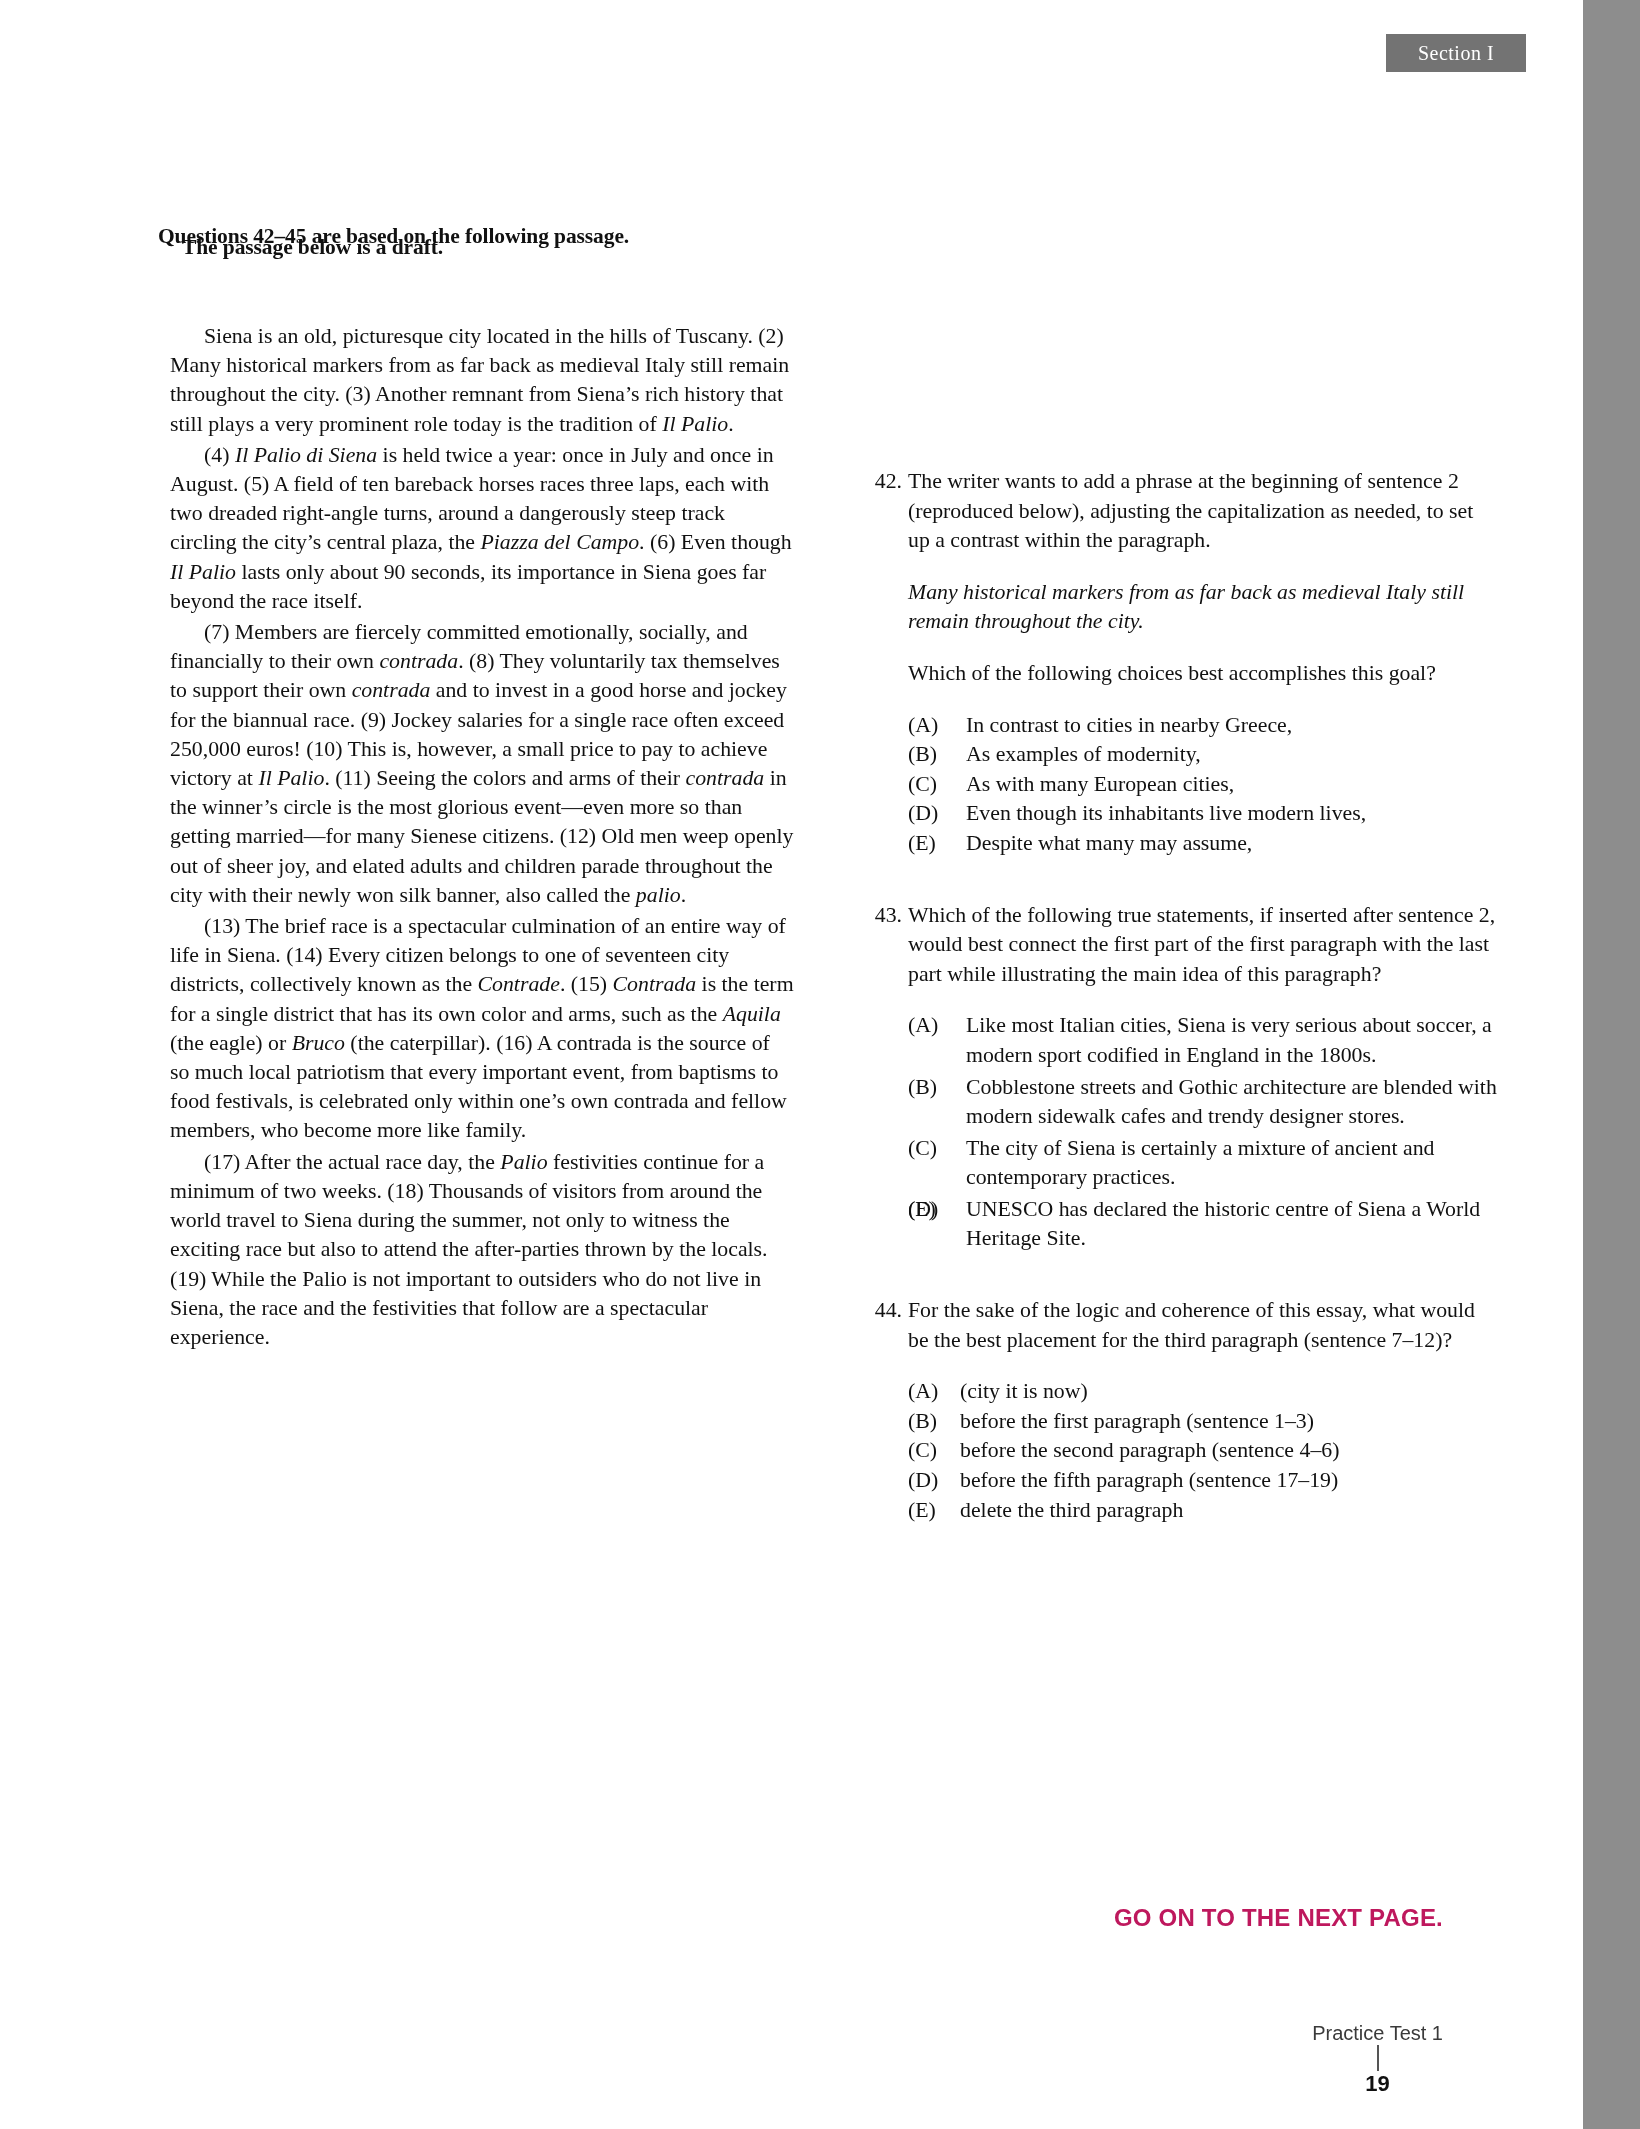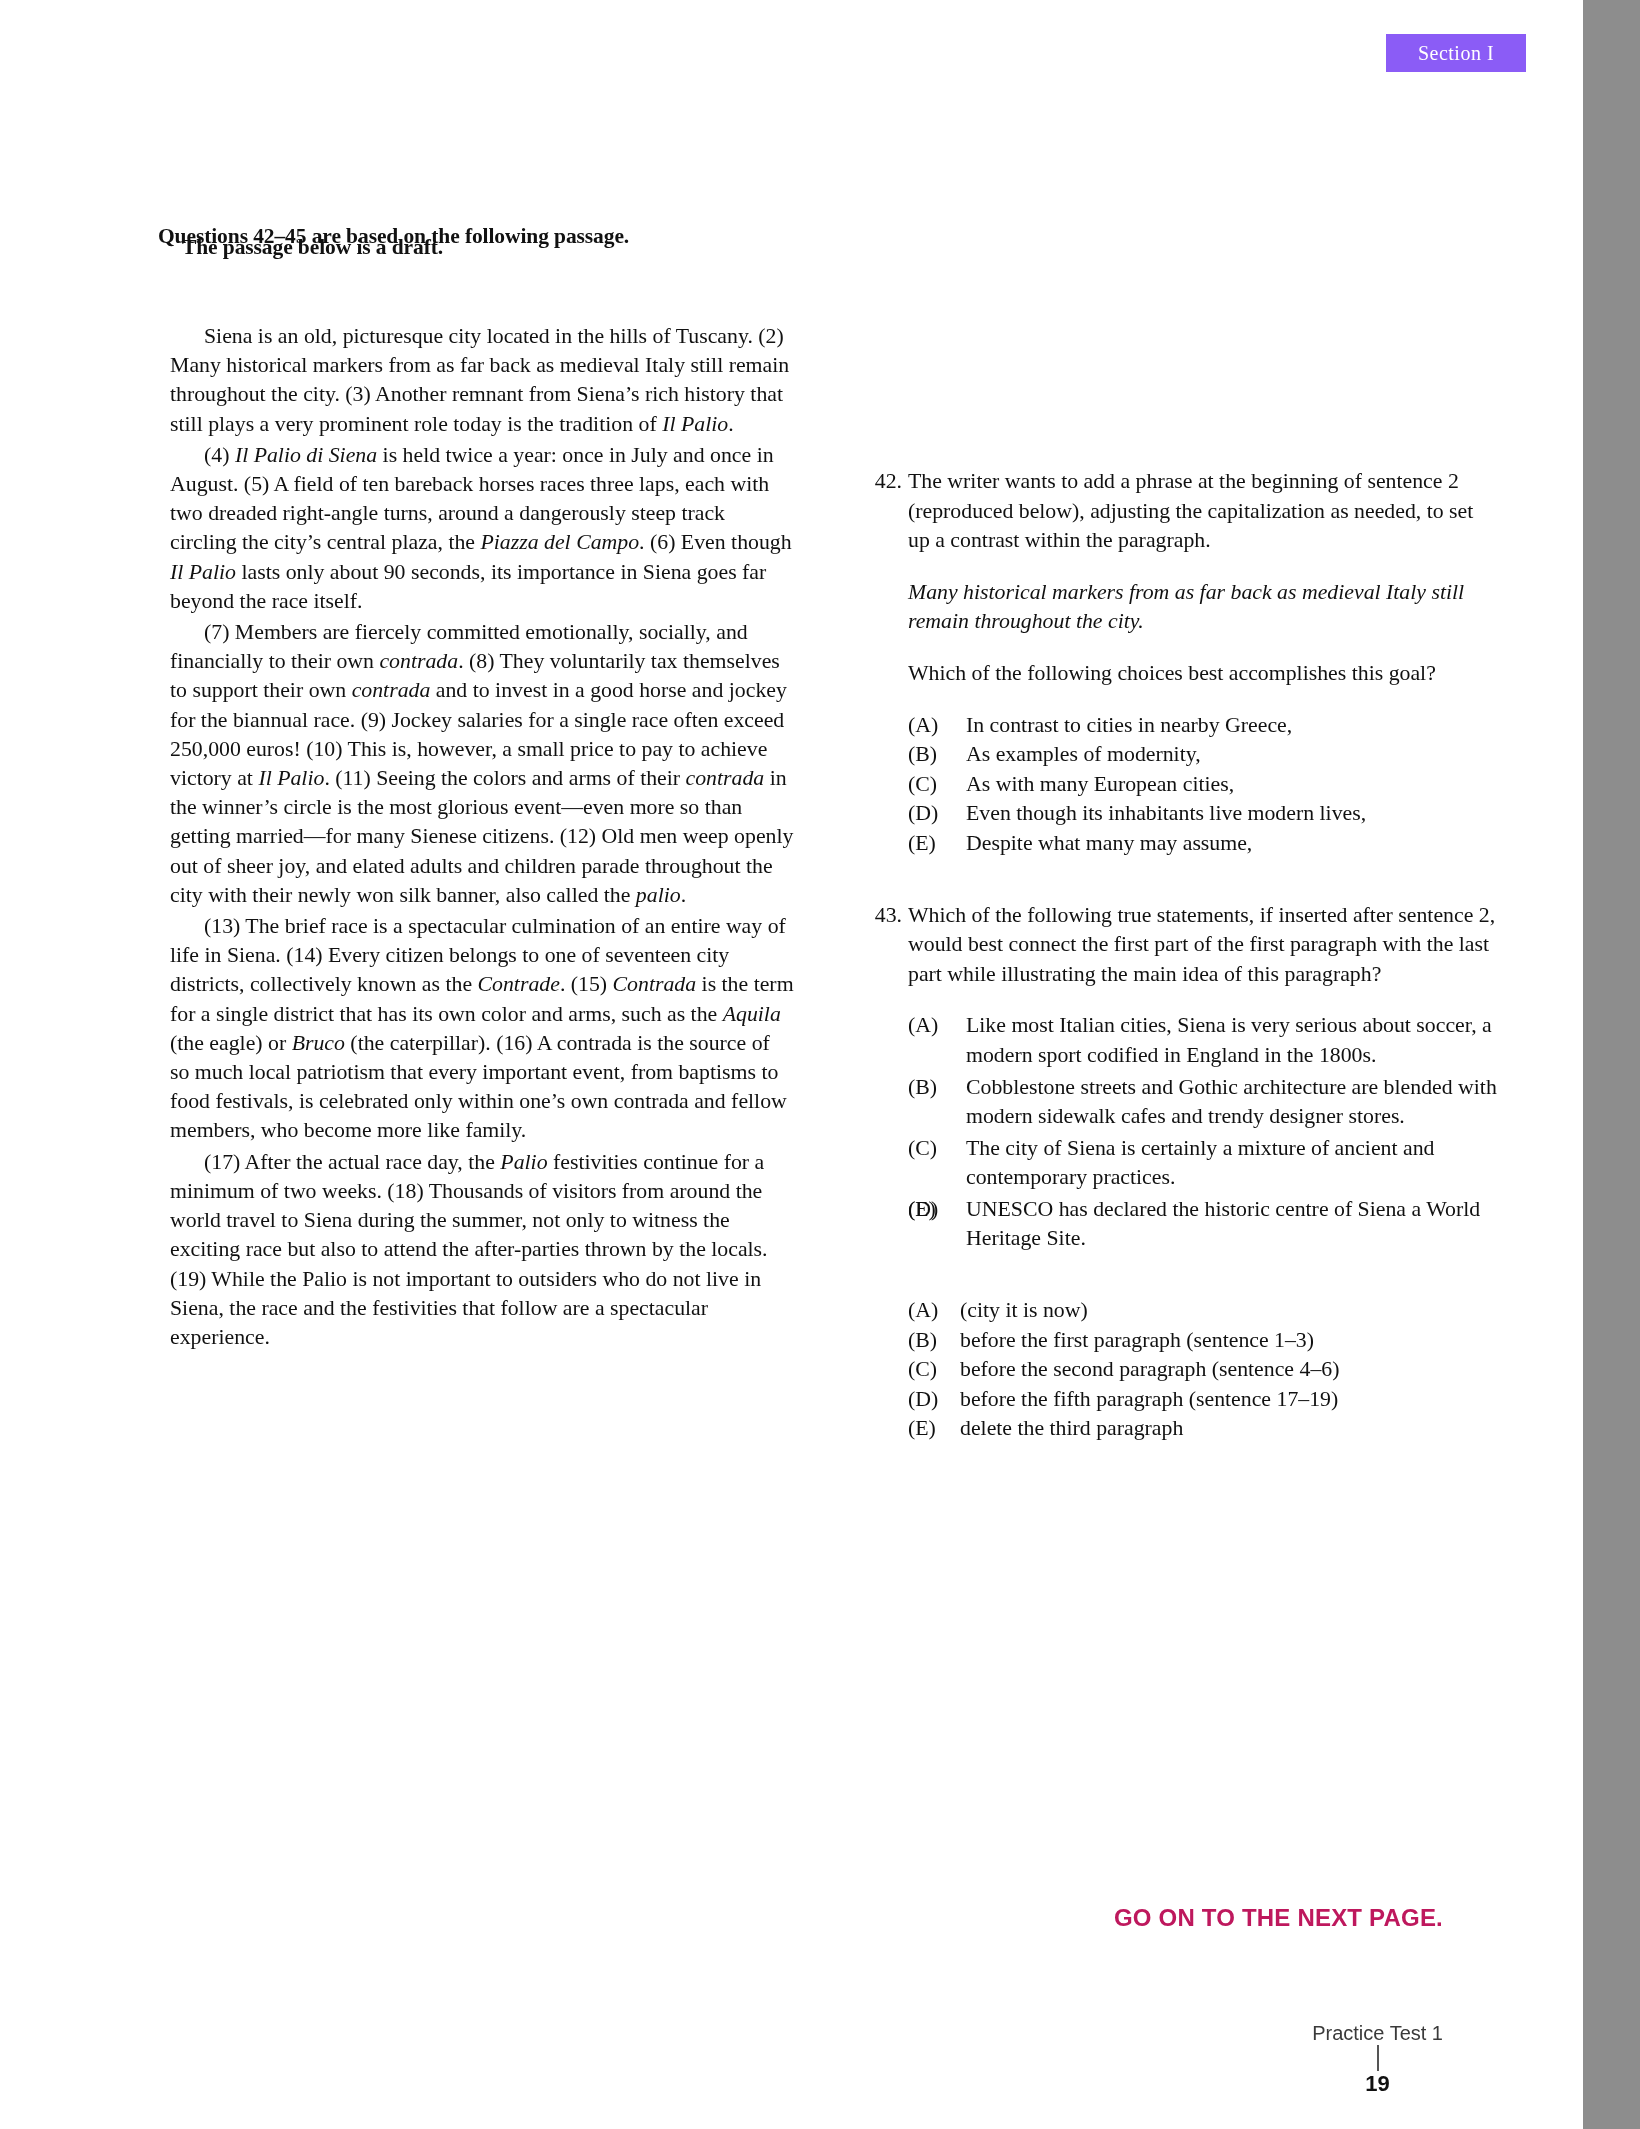--- a/index.html
+++ b/index.html
@@ -32,21 +32,21 @@
     background: #8d8d8d;
   }
 
   
   .section-tab {
     position: absolute;
     right: 57px;
     top: 34px;
     width: 140px;
     height: 38px;
-    background: #8b5cf6;
+    background: #737373;
     color: #ffffff;
     display: flex;
     align-items: center;
     justify-content: center;
     font-family: "Liberation Serif", serif;
     font-size: 20px;
     letter-spacing: 0.5px;
   }
 
   
@@ -273,20 +273,24 @@
             <span class="choice-letter">(D)</span>
           </div>
           <div class="choice">
             <span class="choice-letter">(E)</span>
             <span>UNESCO has declared the historic centre of Siena a World Heritage Site.</span>
           </div>
         </div>
       </div>
 
       <div class="question">
+        <div class="q-stem">
+          <span class="q-num">44.</span>
+          <span>For the sake of the logic and coherence of this essay, what would be the best placement for the third paragraph (sentence 7–12)?</span>
+        </div>
         <div class="choices narrow">
           <div class="choice tight">
             <span class="choice-letter">(A)</span>
             <span>(city it is now)</span>
           </div>
           <div class="choice tight">
             <span class="choice-letter">(B)</span>
             <span>before the first paragraph (sentence 1–3)</span>
           </div>
           <div class="choice tight">

